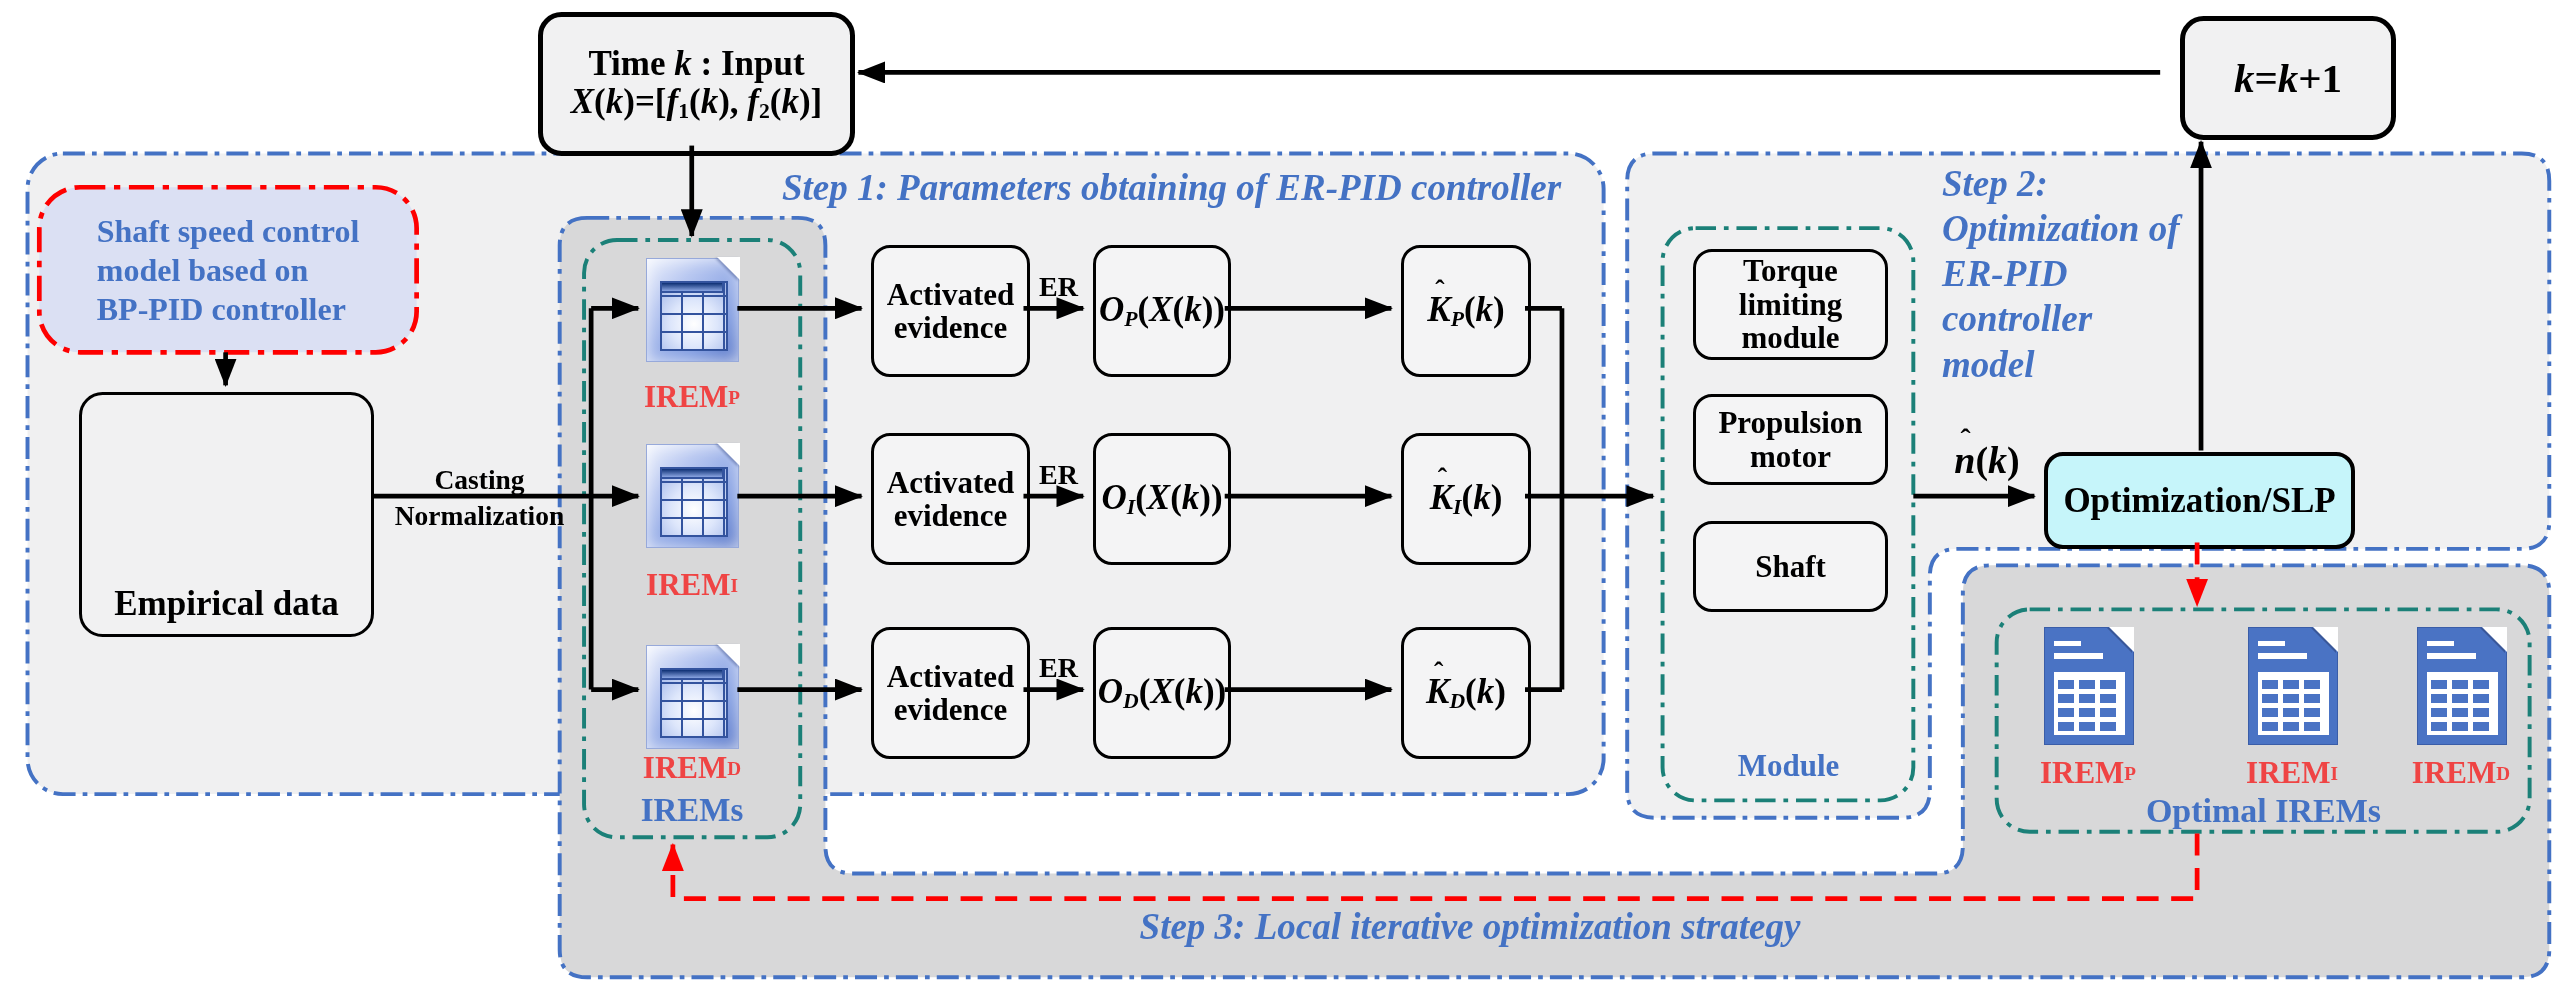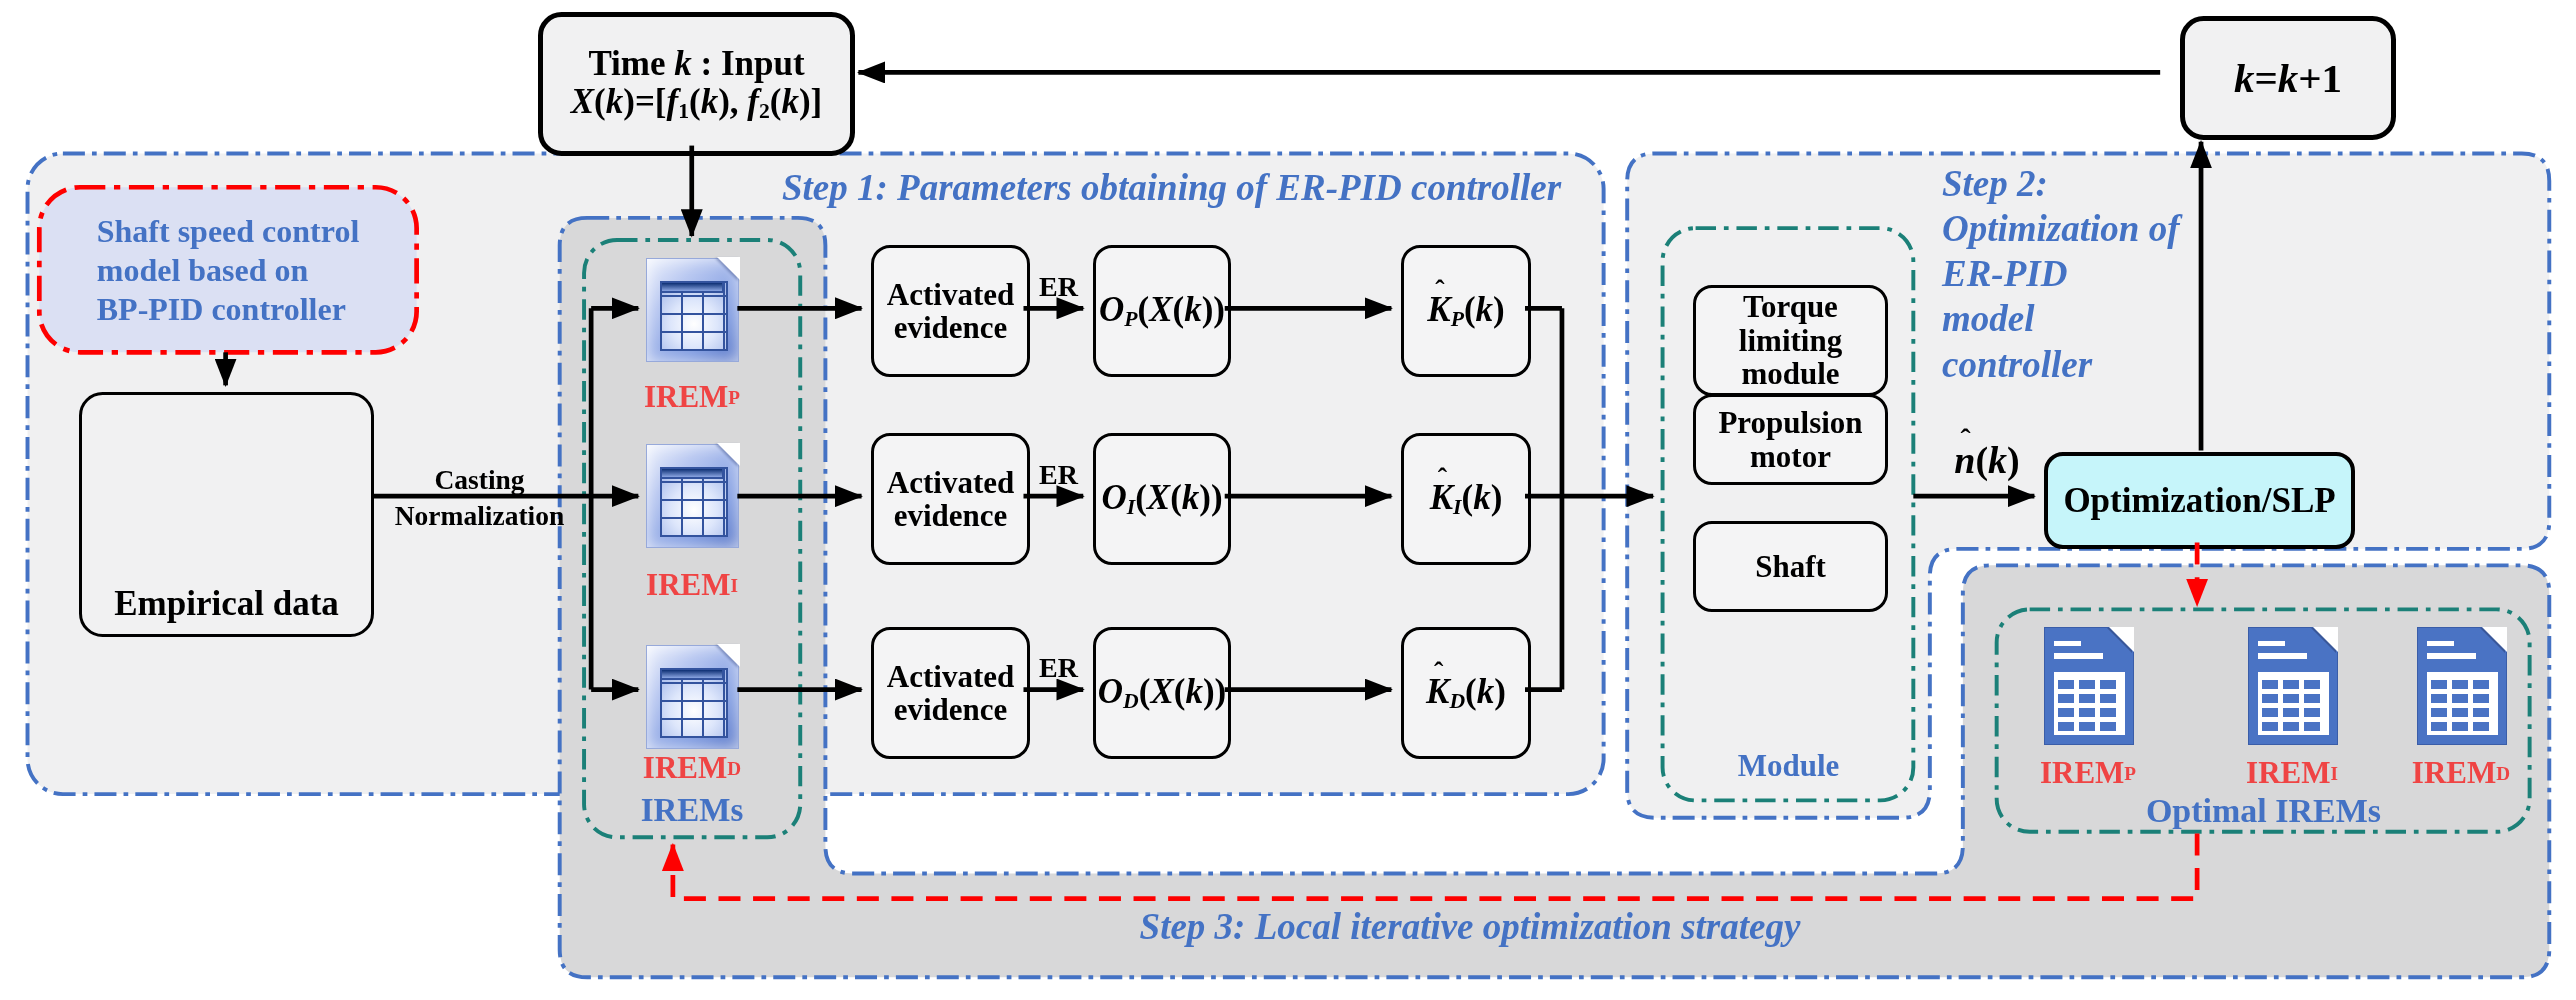--- a/index.html
+++ b/index.html
@@ -232,37 +232,37 @@
     <div style="width:141px;">Activated evidence</div>
   </div>
   <div class="lbl" style="left:1031px;top:653px;width:55px;height:31px;font-size:28px;">ER</div>
   <div class="box" style="left:1093px;top:627px;width:132px;height:126px;font-size:35px;">
     <div class="math"><span class="it">O</span><span class="it sub">D</span><span>(</span><span class="it">X</span><span>(</span><span class="it">k</span><span>))</span></div>
   </div>
   <div class="box" style="left:1401px;top:627px;width:124px;height:126px;font-size:35px;">
     <div class="math"><span class="it hat">K</span><span class="it sub">D</span><span>(</span><span class="it">k</span><span>)</span></div>
   </div>
 
-  <div class="box" style="left:1693px;top:249px;width:189px;height:105px;font-size:31px;margin-top:36px;">
+  <div class="box" style="left:1693px;top:249px;width:189px;height:105px;font-size:31px;">
     <div style="width:165px;">Torque limiting module</div>
   </div>
   <div class="box" style="left:1693px;top:521px;width:189px;height:85px;font-size:31px;">
     <div>Shaft</div>
   </div>
   <div class="box" style="left:1693px;top:394px;width:189px;height:85px;font-size:31px;">
     <div style="width:173px;">Propulsion motor</div>
   </div>
   <div class="lbl blue" style="left:1694px;top:748px;width:189px;height:36px;font-size:31px;">Module</div>
 
   <div class="abs blue ital" style="left:1942px;top:161px;width:535px;font-size:37px;font-weight:bold;line-height:1.22;">
     <div>Step 2:</div>
     <div>Optimization of</div>
     <div>ER-PID</div>
+    <div>controller</div>
     <div>model</div>
-    <div>controller</div>
   </div>
 
   <div class="lbl math" style="left:1924px;top:437px;width:126px;height:47px;font-size:38px;">
       <span class="it hat">n</span>
       <span>(</span>
       <span class="it">k</span>
       <span>)</span>
     </div>
 
   <div class="box" style="left:2044px;top:452px;width:303px;height:89px;background:#c6f5fa;border-width:4.7px;font-size:35px;">

